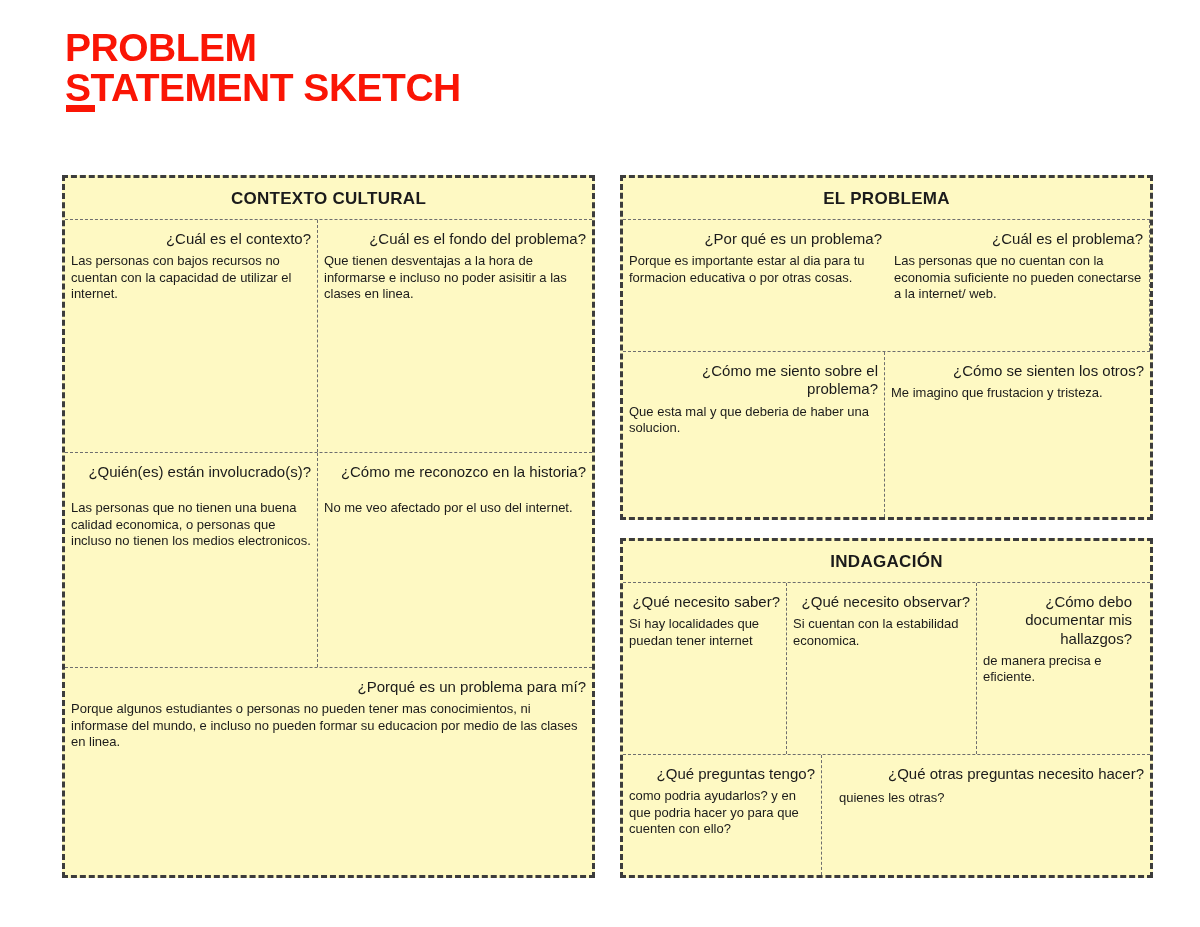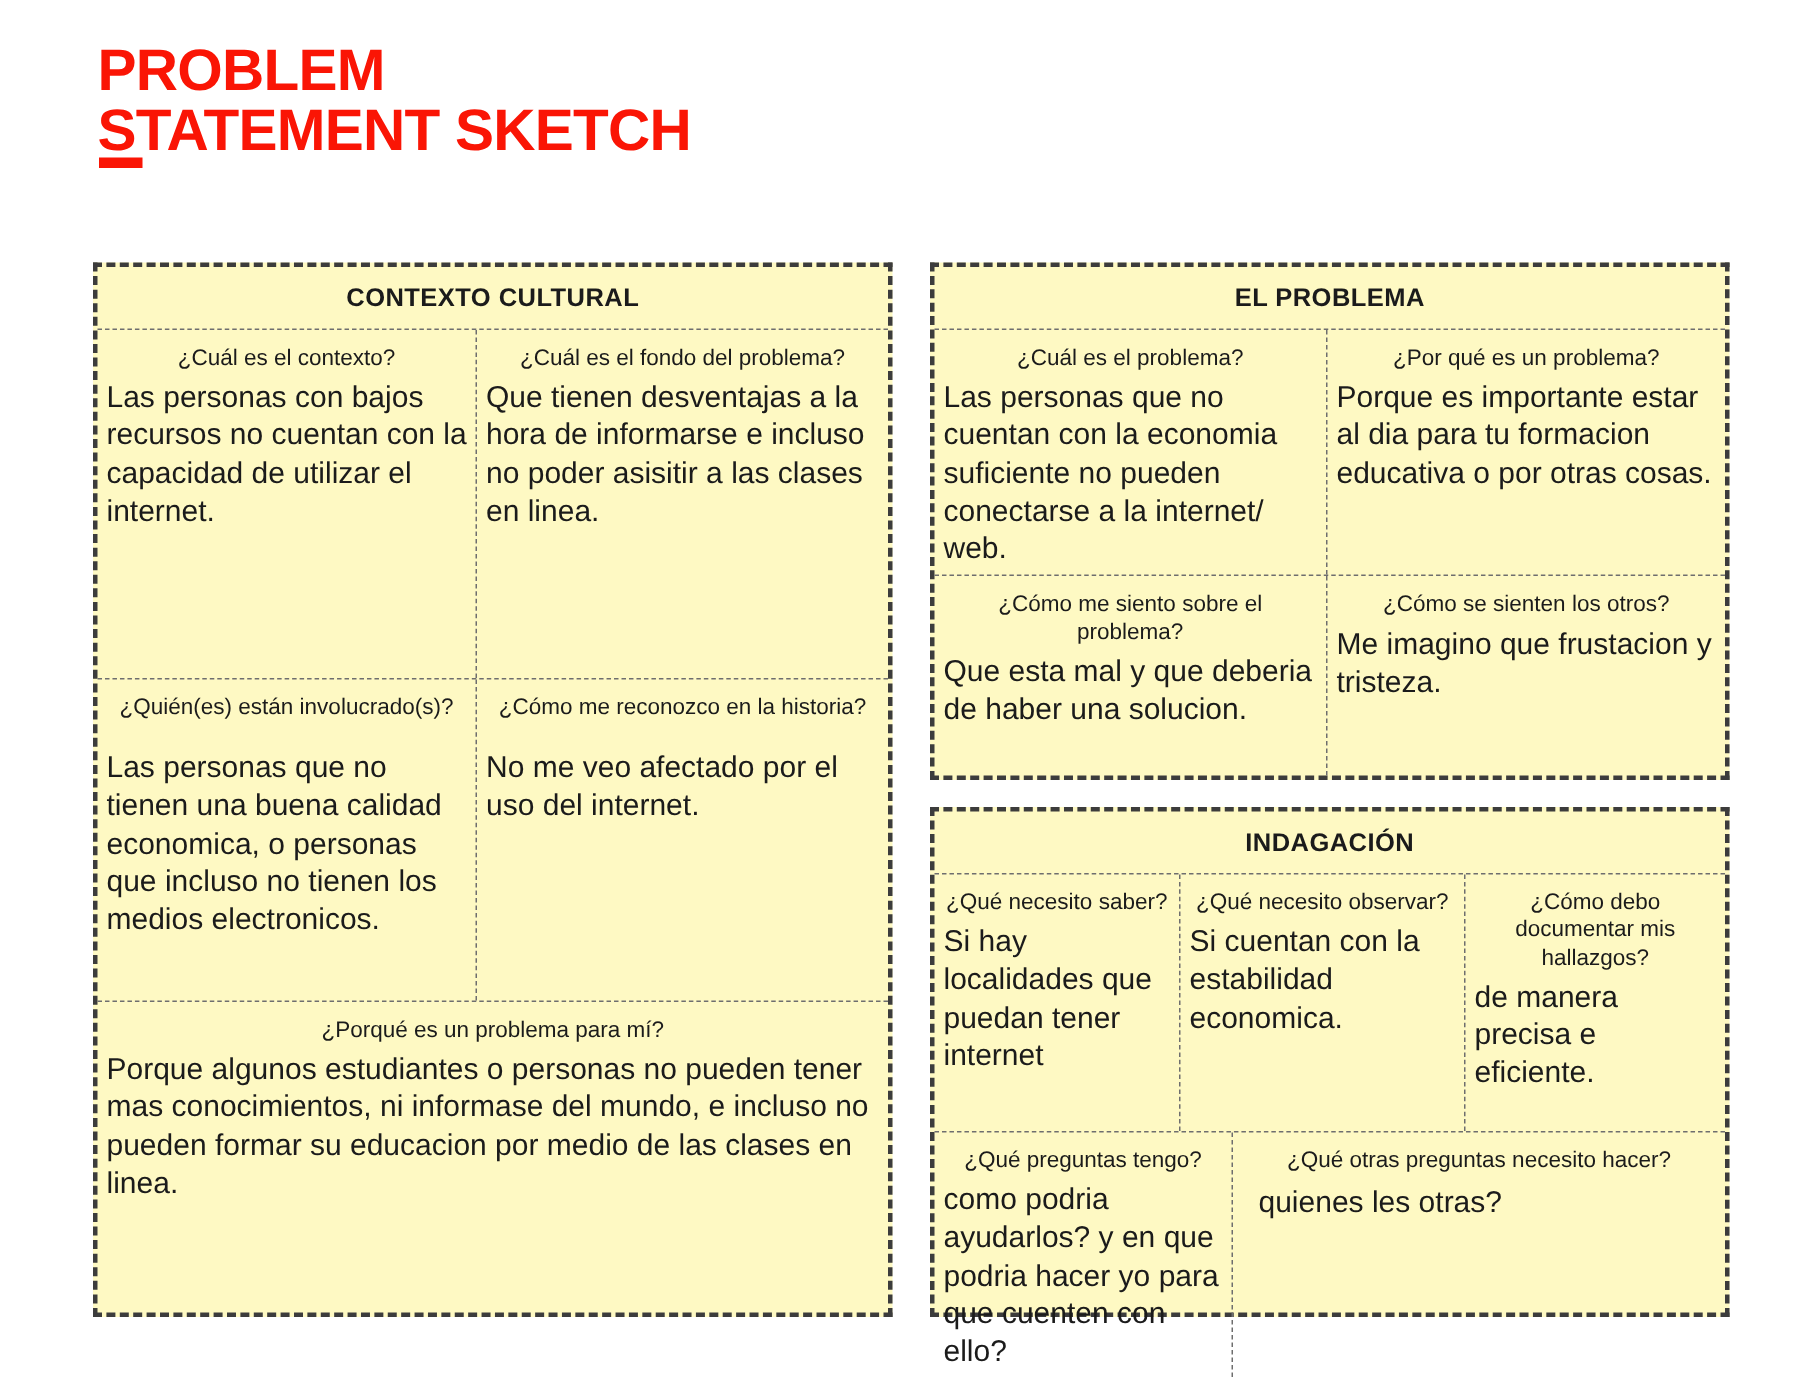--- a/index.html
+++ b/index.html
@@ -38,22 +38,22 @@
   #box-contexto  { left:62px;  top:175px; width:533px; height:703px; }
   #box-problema  { left:620px; top:175px; width:533px; height:345px; }
   #box-indagacion{ left:620px; top:538px; width:533px; height:340px; }
 
   .row { display:flex; flex:0 0 auto; }
   .row.sep { border-bottom:1px dashed #6e6e6e; }
   .row.grow { flex:1 1 auto; }
   .cell { position:relative; padding:7px 4px 4px 4px; overflow:hidden; }
   .cell.vsep { border-right:1px dashed #6e6e6e; }
 
-  .q { text-align:center; font-size:15px; line-height:1.22; margin:3px 2px 5px 2px; }
-  .a { font-size:20px; line-height:1.26; padding-left:2px; }
+  .q { text-align:right; font-size:15px; line-height:1.22; margin:3px 2px 5px 2px; }
+  .a { font-size:13px; line-height:1.26; padding-left:2px; }
   .a.mt { margin-top:19px; }
   .a.indent { padding-left:13px; margin-top:7px; }
 
   
   .ctx-left  { width:253px; } .ctx-right { flex:1; }
   .prb-left  { width:262px; } .prb-right { flex:1; }
   .ind-c1 { width:164px; } .ind-c2 { width:190px; } .ind-c3 { flex:1; }
   .ind-b1 { width:199px; } .ind-b2 { flex:1; }
 
   .r-ctx-1 { flex:0 0 233px; }
@@ -102,27 +102,27 @@
         <div class="q">¿Porqué es un problema para mí?</div>
         <div class="a">Porque algunos estudiantes o personas no pueden tener mas conocimientos, ni informase del mundo, e incluso no pueden formar su educacion por medio de las clases en linea.</div>
       </div>
     </div>
   </section>
 
   <section class="box" id="box-problema">
     <div class="box-header">EL PROBLEMA</div>
 
     <div class="row sep r-prb-1">
+      <div class="cell prb-right">
+        <div class="q">¿Por qué es un problema?</div>
+        <div class="a">Porque es importante estar al dia para tu formacion educativa o por otras cosas.</div>
+      </div>
       <div class="cell vsep prb-left">
         <div class="q">¿Cuál es el problema?</div>
         <div class="a">Las personas que no cuentan con la economia suficiente no pueden conectarse a la internet/ web.</div>
-      </div>
-      <div class="cell prb-right">
-        <div class="q">¿Por qué es un problema?</div>
-        <div class="a">Porque es importante estar al dia para tu formacion educativa o por otras cosas.</div>
       </div>
     </div>
 
     <div class="row grow">
       <div class="cell vsep prb-left">
         <div class="q">¿Cómo me siento sobre el problema?</div>
         <div class="a">Que esta mal y que deberia de haber una solucion.</div>
       </div>
       <div class="cell prb-right">
         <div class="q">¿Cómo se sienten los otros?</div>

